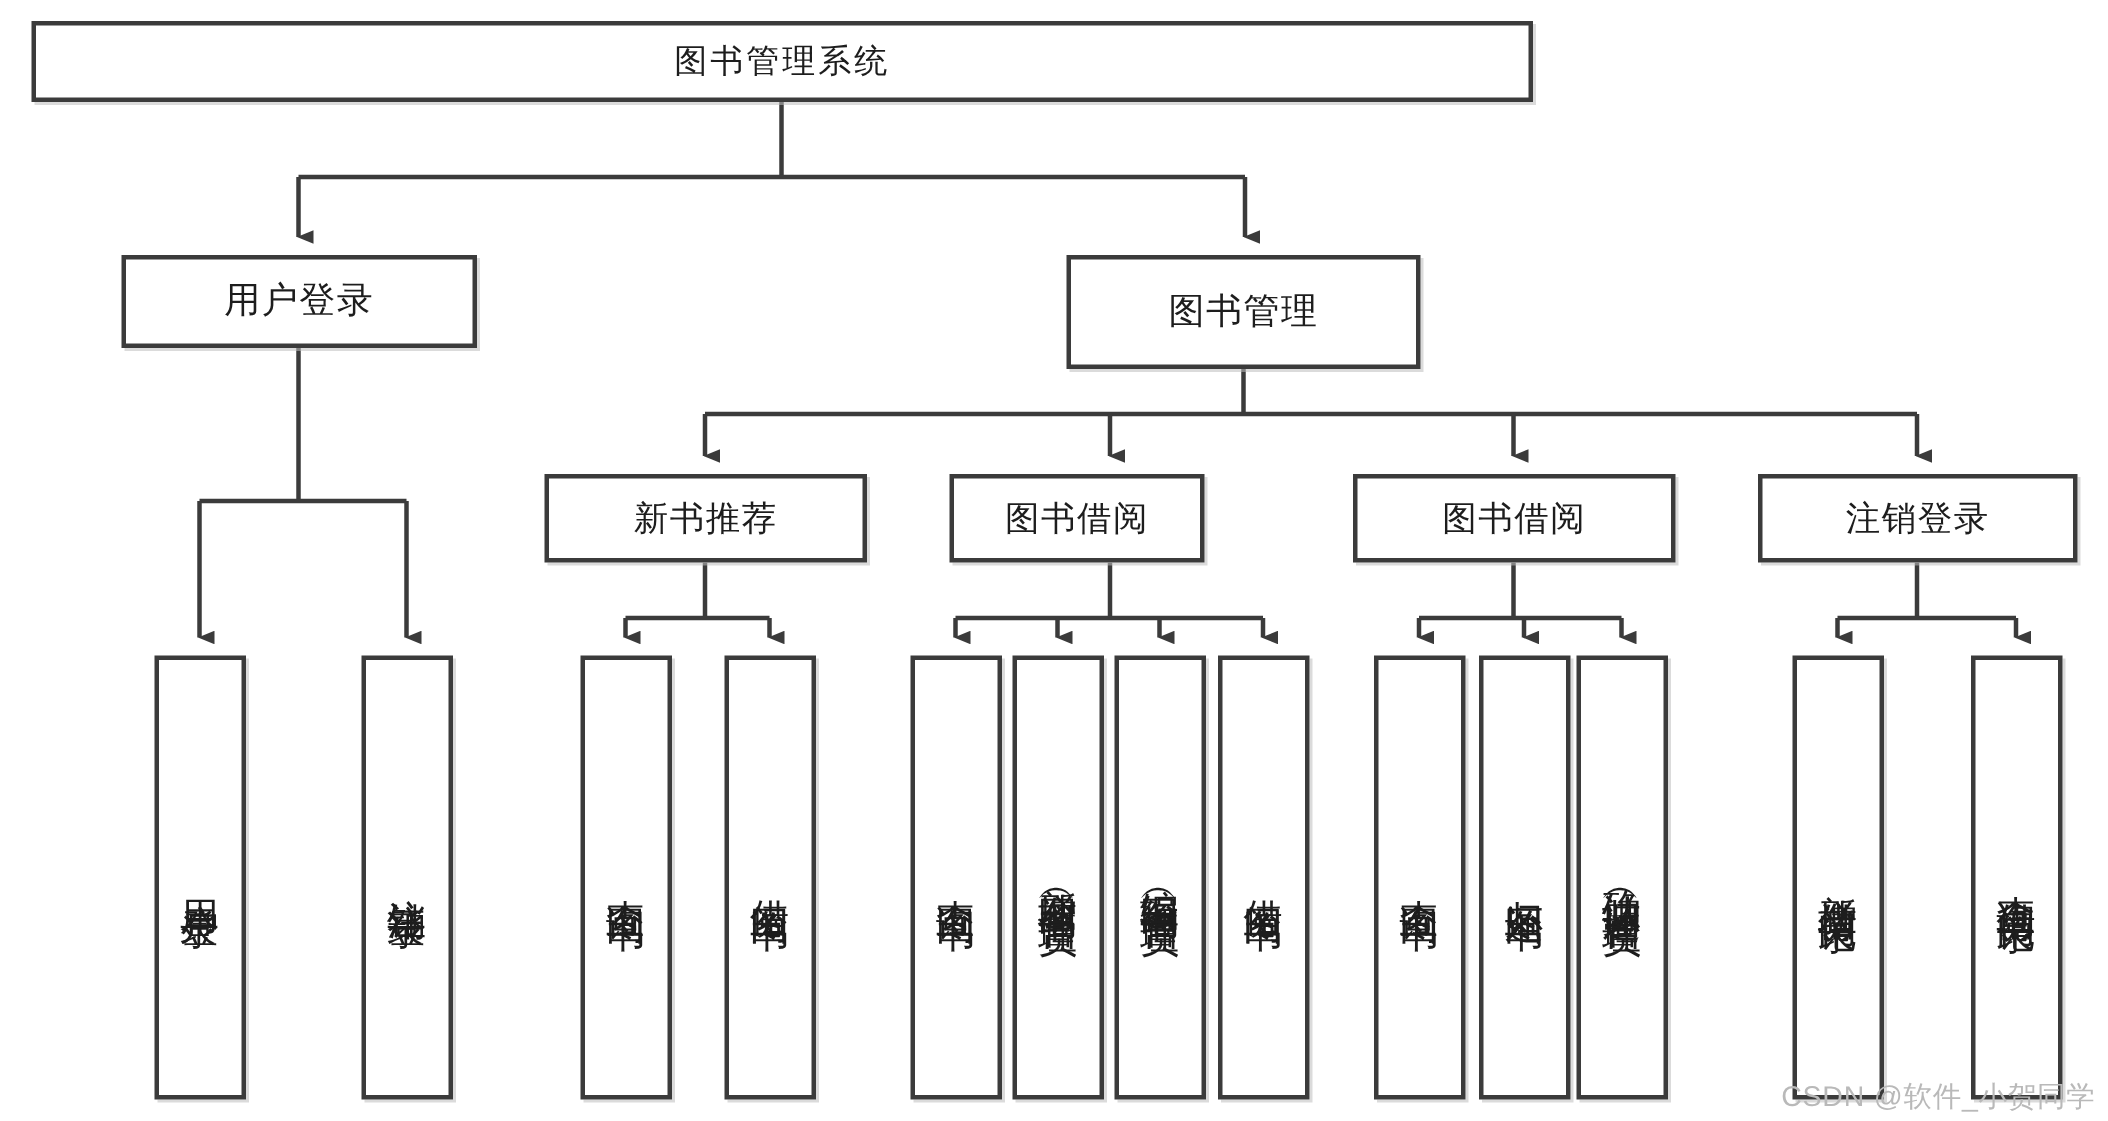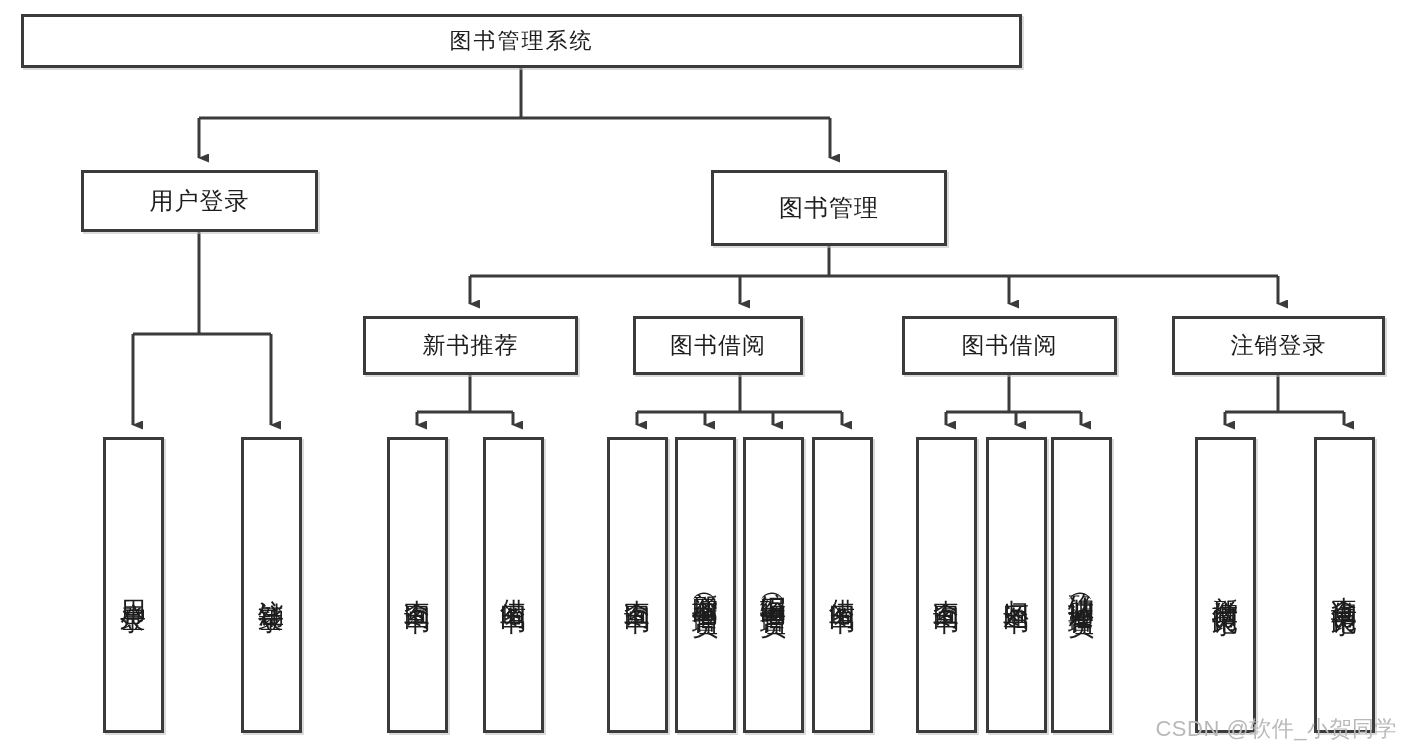--- a/index.html
+++ b/index.html
@@ -47,21 +47,21 @@
     -webkit-writing-mode:vertical-rl;
     letter-spacing:3px;
     line-height:1;
     white-space:pre;
   }
 
   #watermark{
     position:absolute;
     right:8px;
     bottom:3px;
-    font-size:22px;
+    font-size:19px;
     color:#b9b9b9;
     letter-spacing:.5px;
     z-index:5;
     pointer-events:none;
     white-space:nowrap;
   }
 </style>
 </head>
 <body>
 

